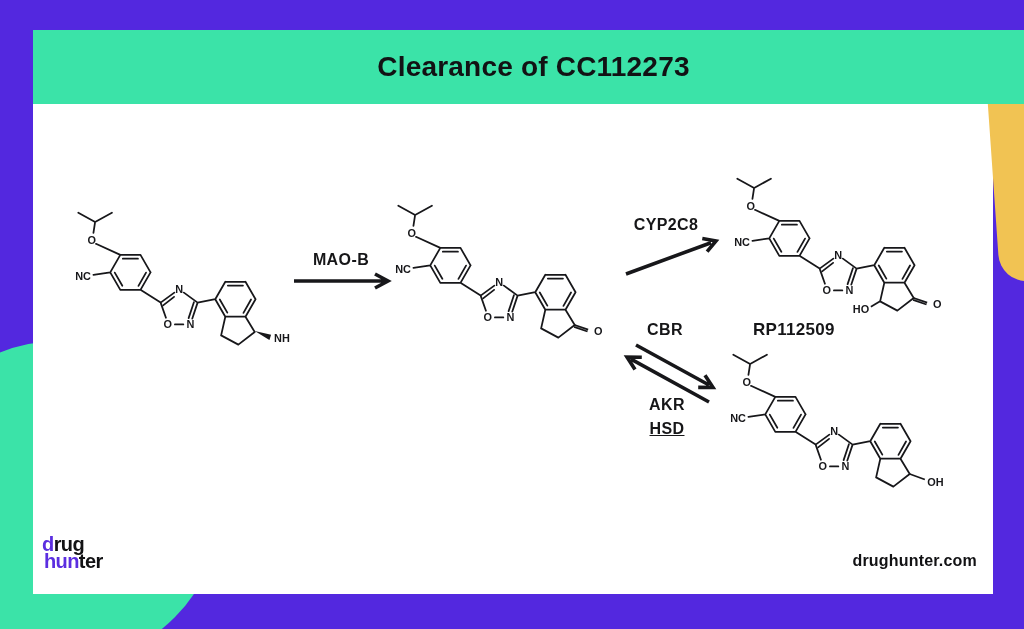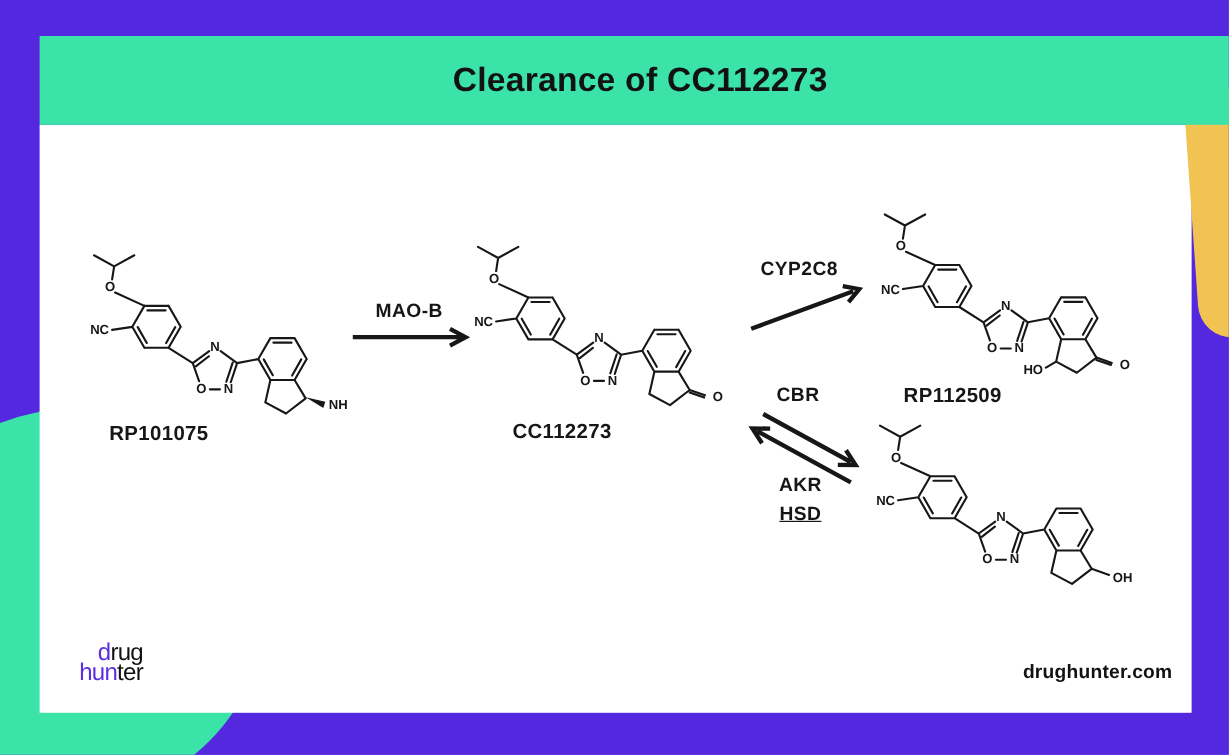--- a/index.html
+++ b/index.html
@@ -18,21 +18,21 @@
     display:flex;align-items:center;justify-content:center;}
   #page-title{font-size:28px;font-weight:700;color:#121214;letter-spacing:.2px;}
   .mol-label{position:absolute;width:170px;text-align:left;font-size:17px;font-weight:700;
     color:#161618;letter-spacing:.3px;}
   .enzyme-label{position:absolute;width:120px;text-align:center;font-size:16px;font-weight:700;
     color:#161618;letter-spacing:.4px;}
   .molecule{position:absolute;width:252px;height:147px;}
   .molecule svg text{font-family:"Liberation Sans",sans-serif;font-weight:700;font-size:13px;fill:var(--ink);}
   #arrow-layer{position:absolute;left:0;top:0;pointer-events:none;}
   #arrow-layer path{stroke:var(--ink);stroke-width:3.6;fill:none;stroke-linejoin:miter;}
-  #logo{left:64px;top:536px;font-weight:400;font-size:20px;line-height:17px;letter-spacing:-.6px;color:#121214;text-align:right;}
+  #logo{left:42px;top:536px;font-weight:700;font-size:20px;line-height:17px;letter-spacing:-.6px;color:#121214;}
   #logo .accent{color:#5B2EE0;}
   #logo .line2{margin-left:2px;}
   #website-url{right:47px;top:552px;font-size:16px;font-weight:700;color:#121214;letter-spacing:.2px;}
 </style>
 </head>
 <body>
 
 <div id="canvas">
 
   <svg id="bg" width="1024" height="629" viewBox="0 0 1024 629">
@@ -94,22 +94,20 @@
         <text x="64" y="40" text-anchor="middle" dominant-baseline="central">O</text>
         <text x="63" y="83" text-anchor="end" dominant-baseline="central">NC</text>
         <text x="168" y="99" text-anchor="middle" dominant-baseline="central">N</text>
         <text x="154.5" y="141" text-anchor="middle" dominant-baseline="central">O</text>
         <text x="181.5" y="141" text-anchor="middle" dominant-baseline="central">N</text>
         <path d="M258 150 L276 156.5" stroke="var(--ink)" stroke-width="2.1" fill="none"></path>
         <text x="279" y="159.5" text-anchor="start" dominant-baseline="central">OH</text>
       </svg>
     </div>
 
-  <div class="mol-label" style="left:91px;top:352px;">RP101075</div>
-  <div class="mol-label" style="left:427px;top:350px;">CC112273</div>
   <div class="mol-label" style="left:753px;top:320px;">RP112509</div>
 
   <svg id="arrow-layer" width="1024" height="629" viewBox="0 0 1024 629">
     <path d="M294 281 L385 281 M375 274 L388 281 L375 288"></path>
     <path d="M626 274 L711 242.7 M707.1 251.7 L716 241 L702.3 238.5"></path>
     <path d="M636 345 L709 385 M698.2 387.4 L713 387.5 L705 375.2"></path>
     <path d="M709 402 L631 359.2 M641.8 357.2 L627 357 L635 369.4"></path>
   </svg>
 
   <div class="enzyme-label" style="left:281px;top:251px;">MAO-B</div>

